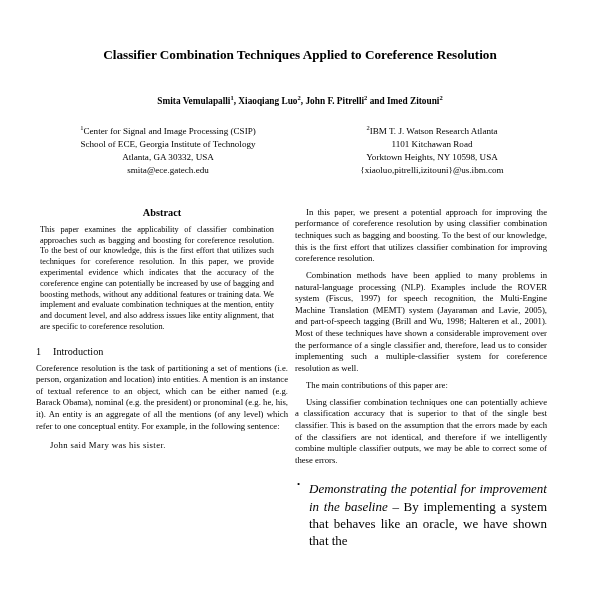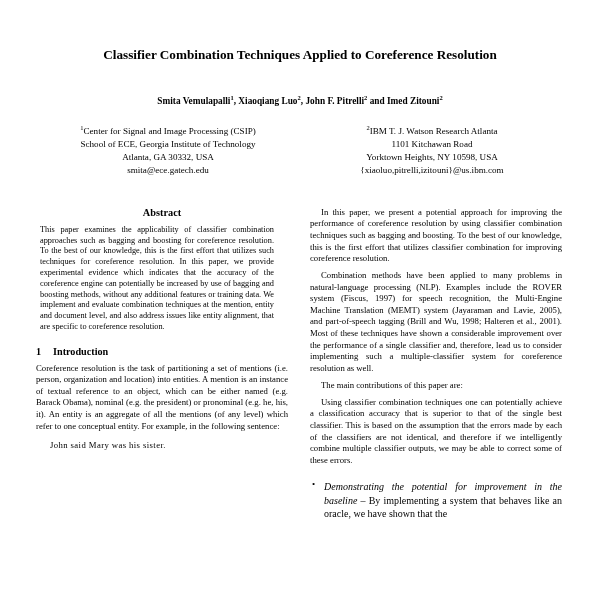--- a/index.html
+++ b/index.html
@@ -50,21 +50,21 @@
   .affil {
     text-align: center;
     width: 236px;
   }
   .affil sup {
     font-size: 6.5px;
     vertical-align: super;
   }
   .columns {
     display: flex;
-    gap: 22px;
+    gap: 7px;
     margin: 30px 36px 0 36px;
   }
   .col {
     width: 252px;
   }
   .abstract-head {
     text-align: center;
     font-size: 10.3px;
     font-weight: bold;
     margin: 0 0 7px 0;
@@ -82,21 +82,21 @@
     font-size: 8.7px;
     line-height: 1.33;
     text-align: justify;
     text-indent: 11px;
   }
   .para + .para {
     margin-top: 5.5px;
   }
   .section-head {
     font-size: 10.2px;
-    font-weight: bold;
+    font-weight: normal;
     margin: 13px 0 6px 0;
   }
   .section-head .num {
     display: inline-block;
     width: 17px;
   }
   .noindent {
     text-indent: 0;
     font-family: Liberation Serif, serif;
   }
@@ -108,21 +108,21 @@
     letter-spacing: 0.4px;
   }
   .u {
   }
   .bullets {
     margin: 6px 0 0 0;
     padding: 0;
     list-style: none;
   }
   .bullets li {
-    font-size: 10px;
+    font-size: 13px;
     line-height: 1.33;
     text-align: justify;
     position: relative;
     padding-left: 14px;
     margin-top: 14px;
   }
   .bullets li::before {
     content: "\2022";
     position: absolute;
     left: 2px;

